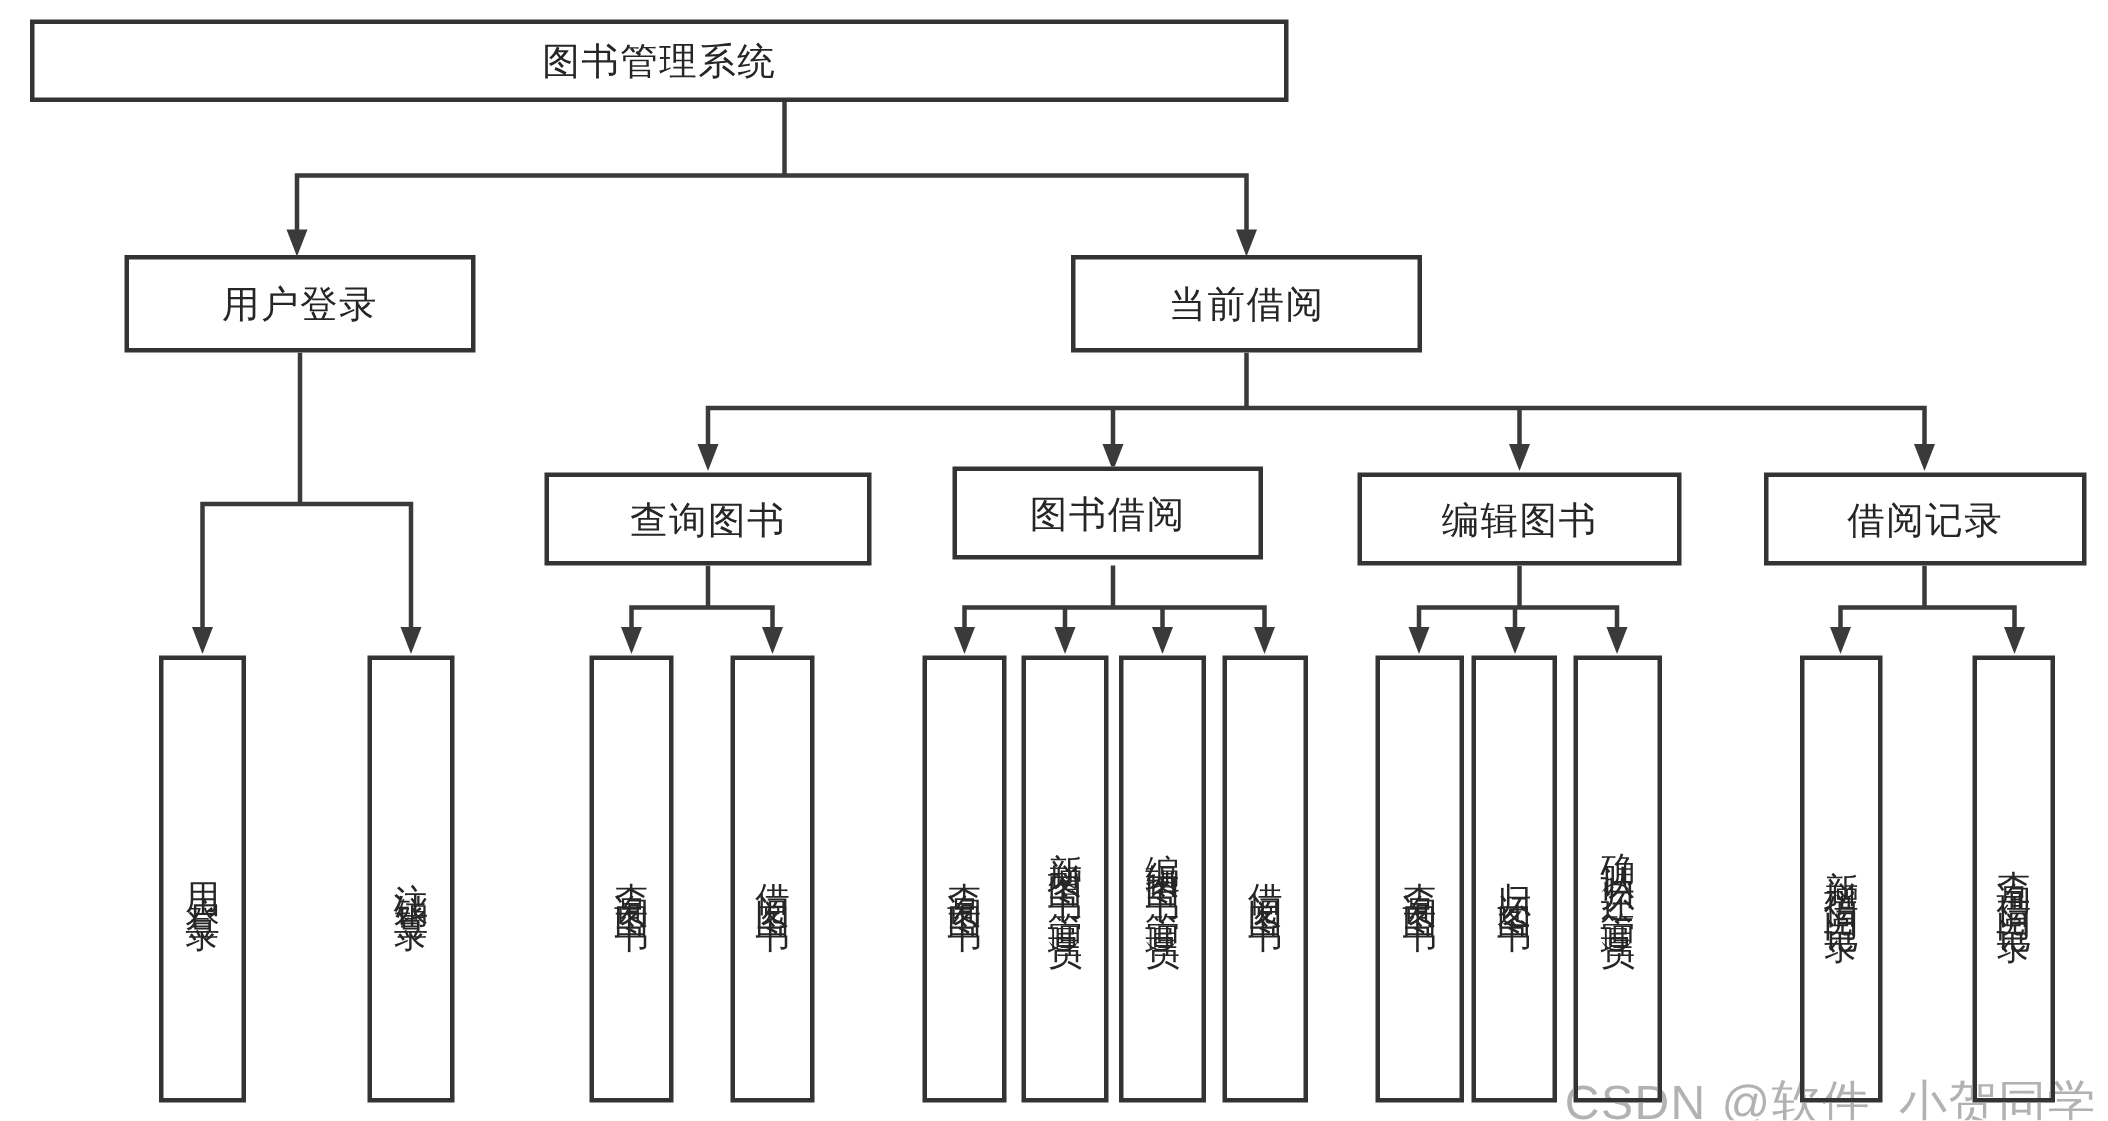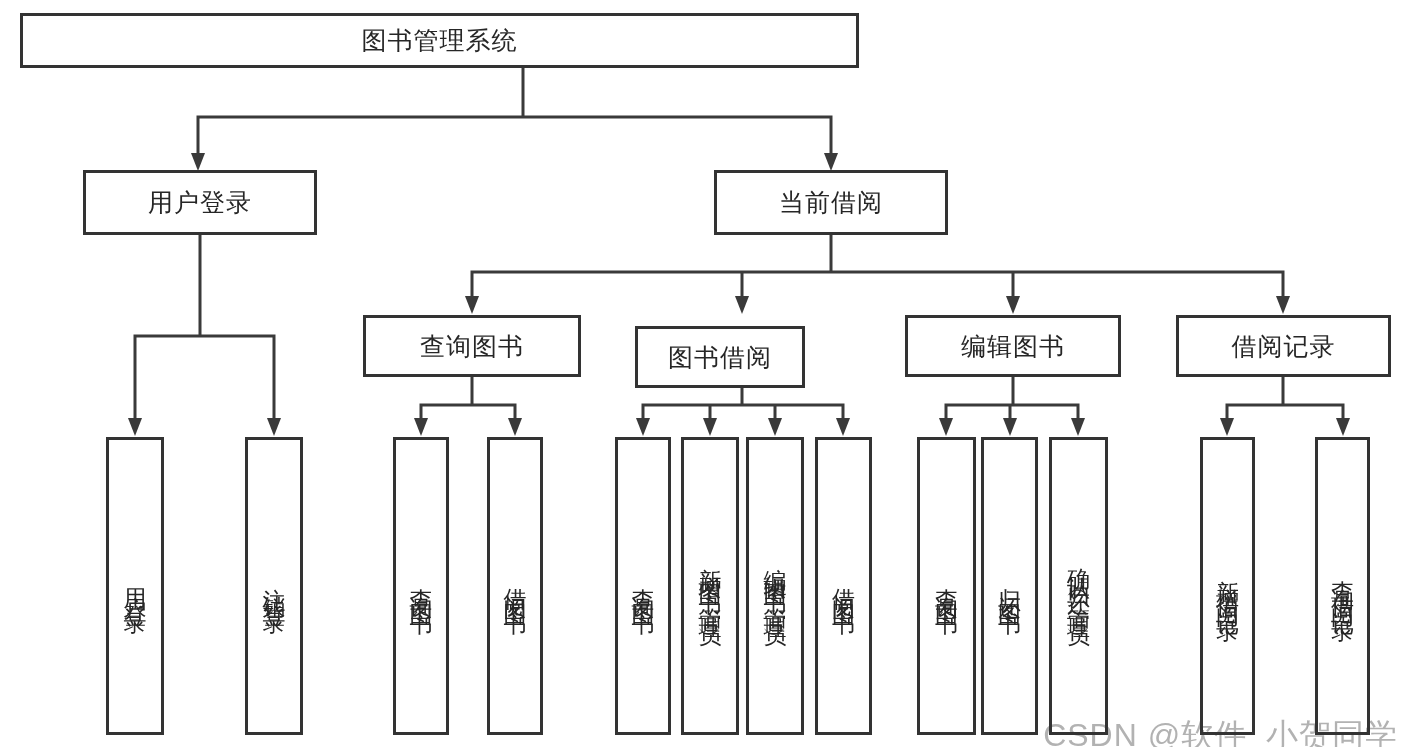--- a/index.html
+++ b/index.html
@@ -63,21 +63,21 @@
       <polygon points="1336,418 1350,418 1343,436"></polygon>
     </g>
   </svg>
 
   <div class="node hnode root" style="left:20px; top:13px; width:839px; height:55px;">图书管理系统</div>
 
   <div class="node hnode" style="left:83px; top:170px; width:234px; height:65px;">用户登录</div>
   <div class="node hnode" style="left:714px; top:170px; width:234px; height:65px;">当前借阅</div>
 
   <div class="node hnode" style="left:363px; top:315px; width:218px; height:62px;">查询图书</div>
-  <div class="node hnode" style="left:635px; top:326px; width:170px; height:62px;">图书借阅</div>
+  <div class="node hnode" style="left:635px; top:311px; width:207px; height:62px;">图书借阅</div>
   <div class="node hnode" style="left:905px; top:315px; width:216px; height:62px;">编辑图书</div>
   <div class="node hnode" style="left:1176px; top:315px; width:215px; height:62px;">借阅记录</div>
 
   <div class="node leaf" style="left:106px; top:437px; width:58px; height:298px;">用户登录</div>
   <div class="node leaf" style="left:245px; top:437px; width:58px; height:298px;">注销登录</div>
 
   <div class="node leaf" style="left:393px; top:437px; width:56px; height:298px;">查询图书</div>
   <div class="node leaf" style="left:487px; top:437px; width:56px; height:298px;">借阅图书</div>
 
   <div class="node leaf" style="left:615px; top:437px; width:56px; height:298px;">查询图书</div>

